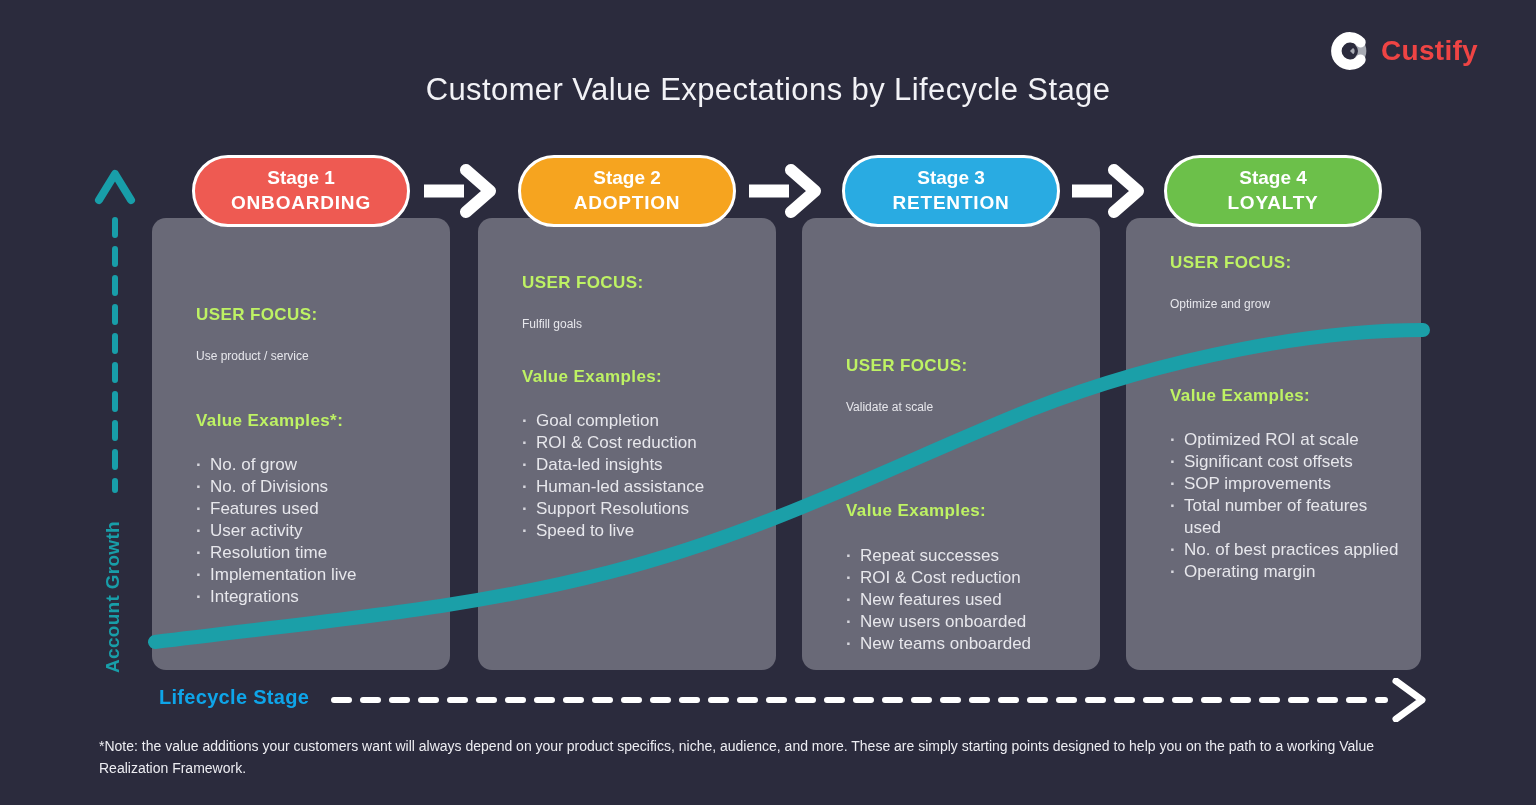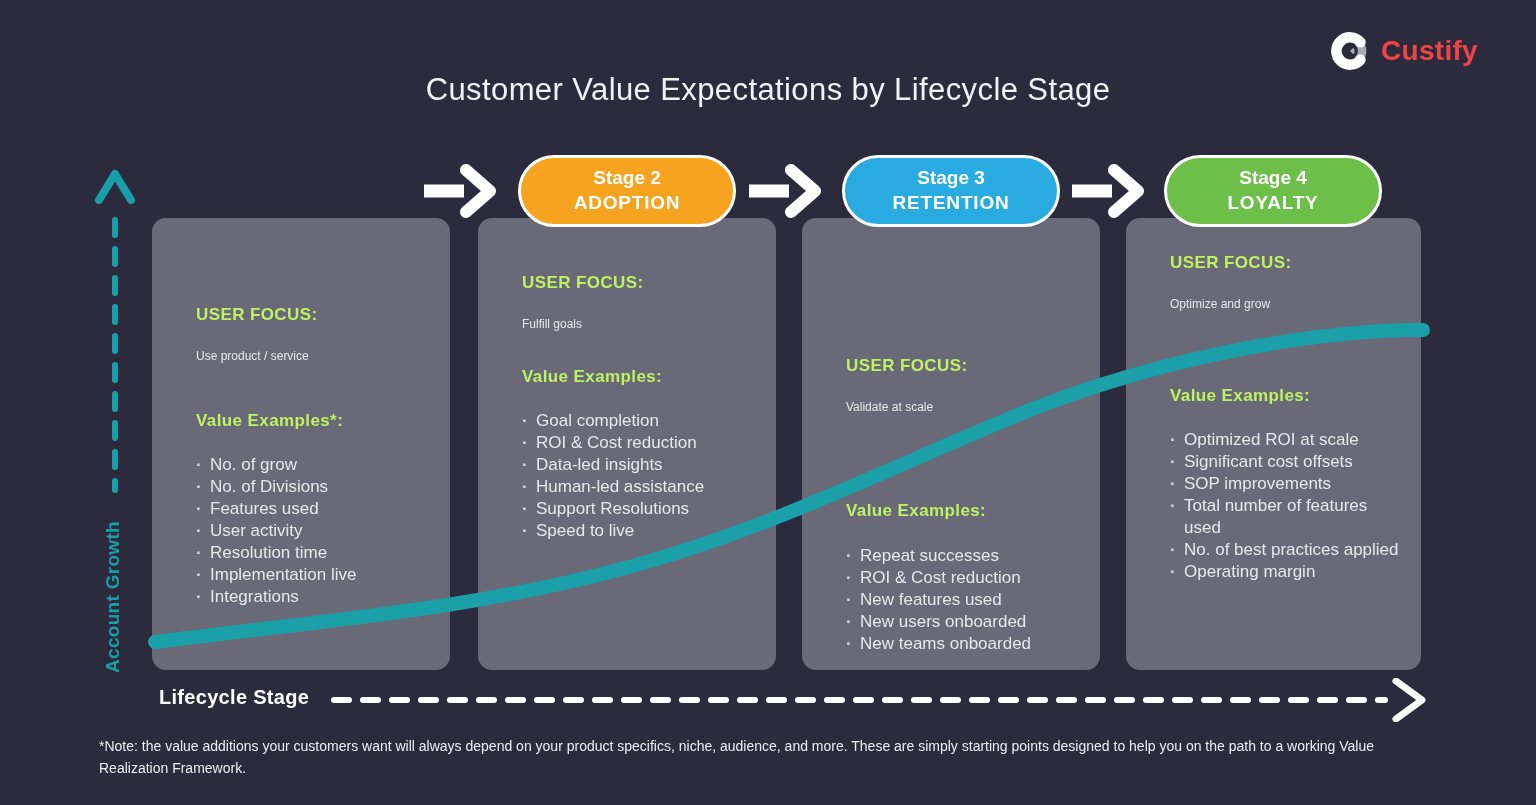--- a/index.html
+++ b/index.html
@@ -40,21 +40,21 @@
   .panel-1 .uf-label{top:55px;}  .panel-1 .uf-text{top:99px;}   .panel-1 .ve-label{top:149px;}  .panel-1 .values{top:192px;}
   .panel-2 .uf-label{top:138px;} .panel-2 .uf-text{top:182px;}  .panel-2 .ve-label{top:283px;}  .panel-2 .values{top:327px;}
   .panel-3 .uf-label{top:35px;}  .panel-3 .uf-text{top:79px;}   .panel-3 .ve-label{top:168px;}  .panel-3 .values{top:211px;}
   
   .curve{position:absolute;left:0;top:0;pointer-events:none;}
   
   .y-axis{position:absolute;left:93px;top:158px;}
   .y-axis-label{position:absolute;left:24px;top:585px;width:180px;height:24px;
     transform:rotate(-90deg);color:#189EA9;font-size:19px;font-weight:700;
     text-align:center;letter-spacing:.3px;}
-  .x-axis-label{position:absolute;left:159px;top:686px;color:#ffffff;font-size:20px;font-weight:700;letter-spacing:.3px;}
+  .x-axis-label{position:absolute;left:159px;top:686px;color:#0ea5e9;font-size:20px;font-weight:700;letter-spacing:.3px;}
   .x-axis{position:absolute;left:330px;top:678px;}
   
   .footnote{position:absolute;left:99px;top:736px;width:1330px;color:#EDEDF2;
     font-size:14px;line-height:1.55;}
 </style>
 </head>
 <body>
 
 <div class="canvas">
 
@@ -197,20 +197,24 @@
           <span class="dot">·</span>
           <span>Operating margin</span>
         </li>
       </ul>
   </div>
 
   <svg class="curve" width="1536" height="805">
     <path d="M 155 642 C 350 618, 470 608, 610 572 C 770 531, 900 462, 1030 410 C 1170 355, 1320 330, 1423 330" fill="none" stroke="#1B9FA8" stroke-width="14" stroke-linecap="round"></path>
   </svg>
 
+  <div class="pill pill-0" style="background-color: rgb(238, 90, 82);">
+    <span class="l1">Stage 1</span>
+    <span class="l2">ONBOARDING</span>
+  </div>
   <div class="pill pill-1" style="background-color: rgb(246, 164, 31);">
     <span class="l1">Stage 2</span>
     <span class="l2">ADOPTION</span>
   </div>
   <div class="pill pill-2" style="background-color: rgb(41, 171, 226);">
     <span class="l1">Stage 3</span>
     <span class="l2">RETENTION</span>
   </div>
   <div class="pill pill-3" style="background-color: rgb(108, 192, 74);">
     <span class="l1">Stage 4</span>

